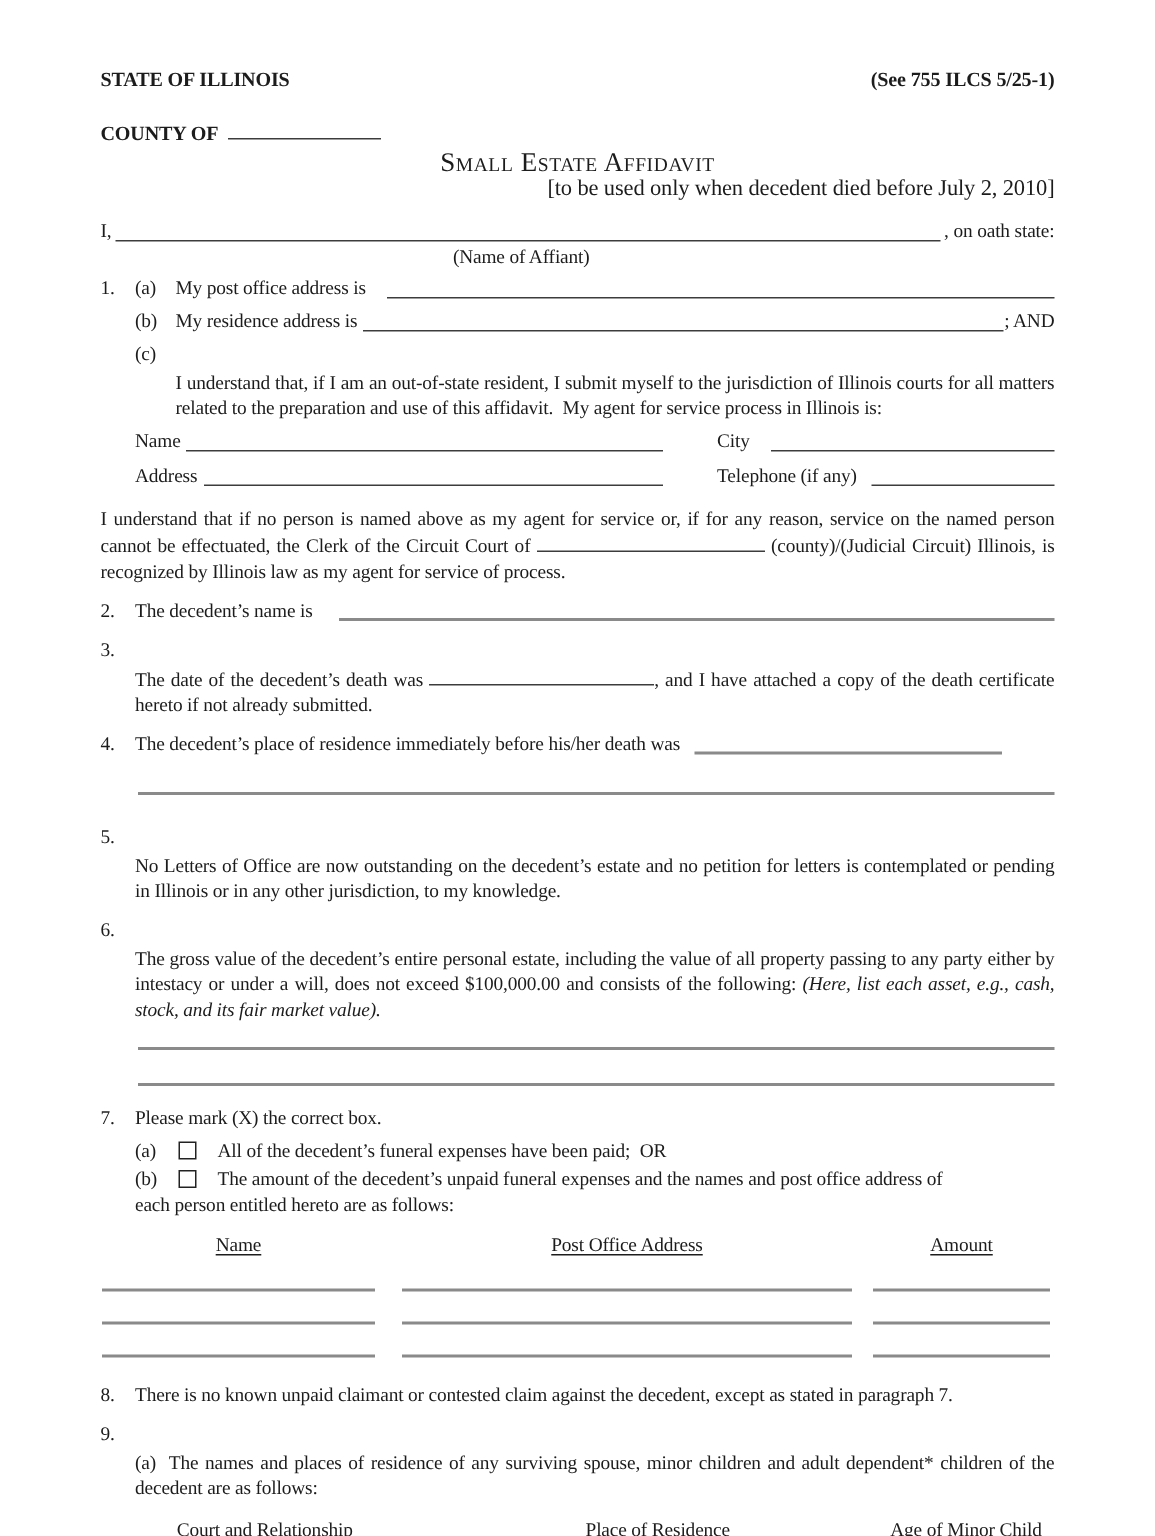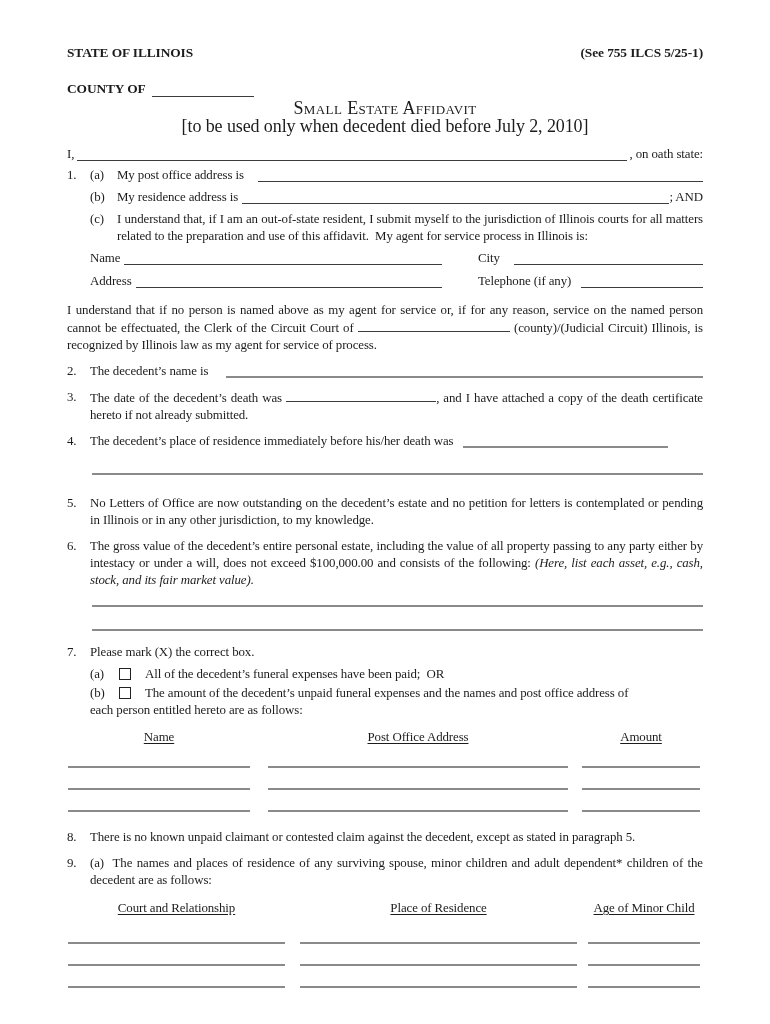--- a/index.html
+++ b/index.html
@@ -11,34 +11,34 @@
     padding:44px 67px 0 67px;
     background:#ffffff;
     overflow:hidden;
     font-family:"Liberation Serif","DejaVu Serif",serif;
     font-size:12.9px;
     letter-spacing:-0.1px;
     line-height:17px;
     color:#1c1c1c;
   }
   .hdr-row { display:flex; justify-content:space-between; font-weight:bold; font-size:13.4px; }
-  .county-row { margin-top:19px; font-weight:bold; font-size:13.4px; display:flex;align-items:flex-end; }
+  .county-row { margin-top:19px; font-weight:bold; font-size:13.4px; display:flex; }
   .blank { display:inline-block; border-bottom:1.4px solid #3c3c3c; height:13px; vertical-align:baseline; }
   .fill  { flex:1; border-bottom:1.4px solid #3c3c3c; height:13px; align-self:flex-end; margin-bottom:2px; }
   .gfill { flex:1; border-bottom:2px solid #8a8a8a; height:13px; align-self:flex-end; margin-bottom:2px; }
   .title { text-align:center; margin-top:3px; font-variant:small-caps; font-size:18px; letter-spacing:0.4px; }
-  .subtitle { text-align:center; font-size:18px; margin-top:1px; }
+  .subtitle { text-align:right; font-size:15px; margin-top:1px; }
   .oath { display:flex; margin-top:11px; }
   .oath .pre, .oath .suf { white-space:nowrap; }
   .caption { text-align:center; margin-right:75px; }
   .item { display:flex; }
   .num { width:23px; flex:none; }
   .letter { width:27px; flex:none; }
   .ibody { flex:1; }
-  .just { text-align:justify; }
+  .just { text-align:justify;margin-top:19px; }
   .row { display:flex; }
   .nowrap { white-space:nowrap; }
   .agent { margin-left:23px; }
   .agent-row { display:flex; }
   .agent-left { width:352px; display:flex; }
   .agent-gap { width:36px; flex:none; }
   .agent-right { flex:1; display:flex; }
   .iblank { display:inline-block; border-bottom:1.4px solid #3c3c3c; height:13px; width:150px; }
   .rule { margin-left:25px; border-bottom:2px solid #8a8a8a; }
   .cb { display:inline-block; width:12px; height:12px; border:1.5px solid #222; margin:2px 14px 0 2px; flex:none; }
@@ -70,20 +70,21 @@
   </div>
 
   <div class="title">Small Estate Affidavit</div>
   <div class="subtitle">[to be used only when decedent died before July 2, 2010]</div>
 
   <div class="oath">
     <span class="pre">I,</span>
     <span class="fill" style="margin:0 2px 2px 3px;"></span>
     <span class="suf">, on oath state:</span>
   </div>
+  <div class="caption">(Name of Affiant)</div>
 
   <div class="item" style="margin-top:4px;">
     <span class="num">1.</span>
     <div class="ibody row">
       <span class="letter">(a)</span>
       <span class="nowrap">My post office address is</span>
       <span class="fill" style="margin-left:14px;"></span>
     </div>
   </div>
 
@@ -220,21 +221,21 @@
   <div class="tbl">
     <div class="t7c1 tline"></div>
       <div class="t7g1"></div>
     <div class="t7c2 tline"></div>
       <div class="t7g2"></div>
     <div class="t7c3 tline"></div>
   </div>
 
   <div class="item" style="margin-top:17px;">
     <span class="num">8.</span>
-    <div class="ibody">There is no known unpaid claimant or contested claim against the decedent, except as stated in paragraph 5.</div>
+    <div class="ibody">There is no known unpaid claimant or contested claim against the decedent, except as stated in paragraph 7.</div>
   </div>
 
   <div class="item" style="margin-top:9px;">
     <span class="num">9.</span>
     <div class="ibody just">
       <span>(a)</span>&nbsp;
       <span>The names and places of residence of any surviving spouse, minor children and adult dependent* children of the decedent are as follows:</span>
     </div>
   </div>
 

